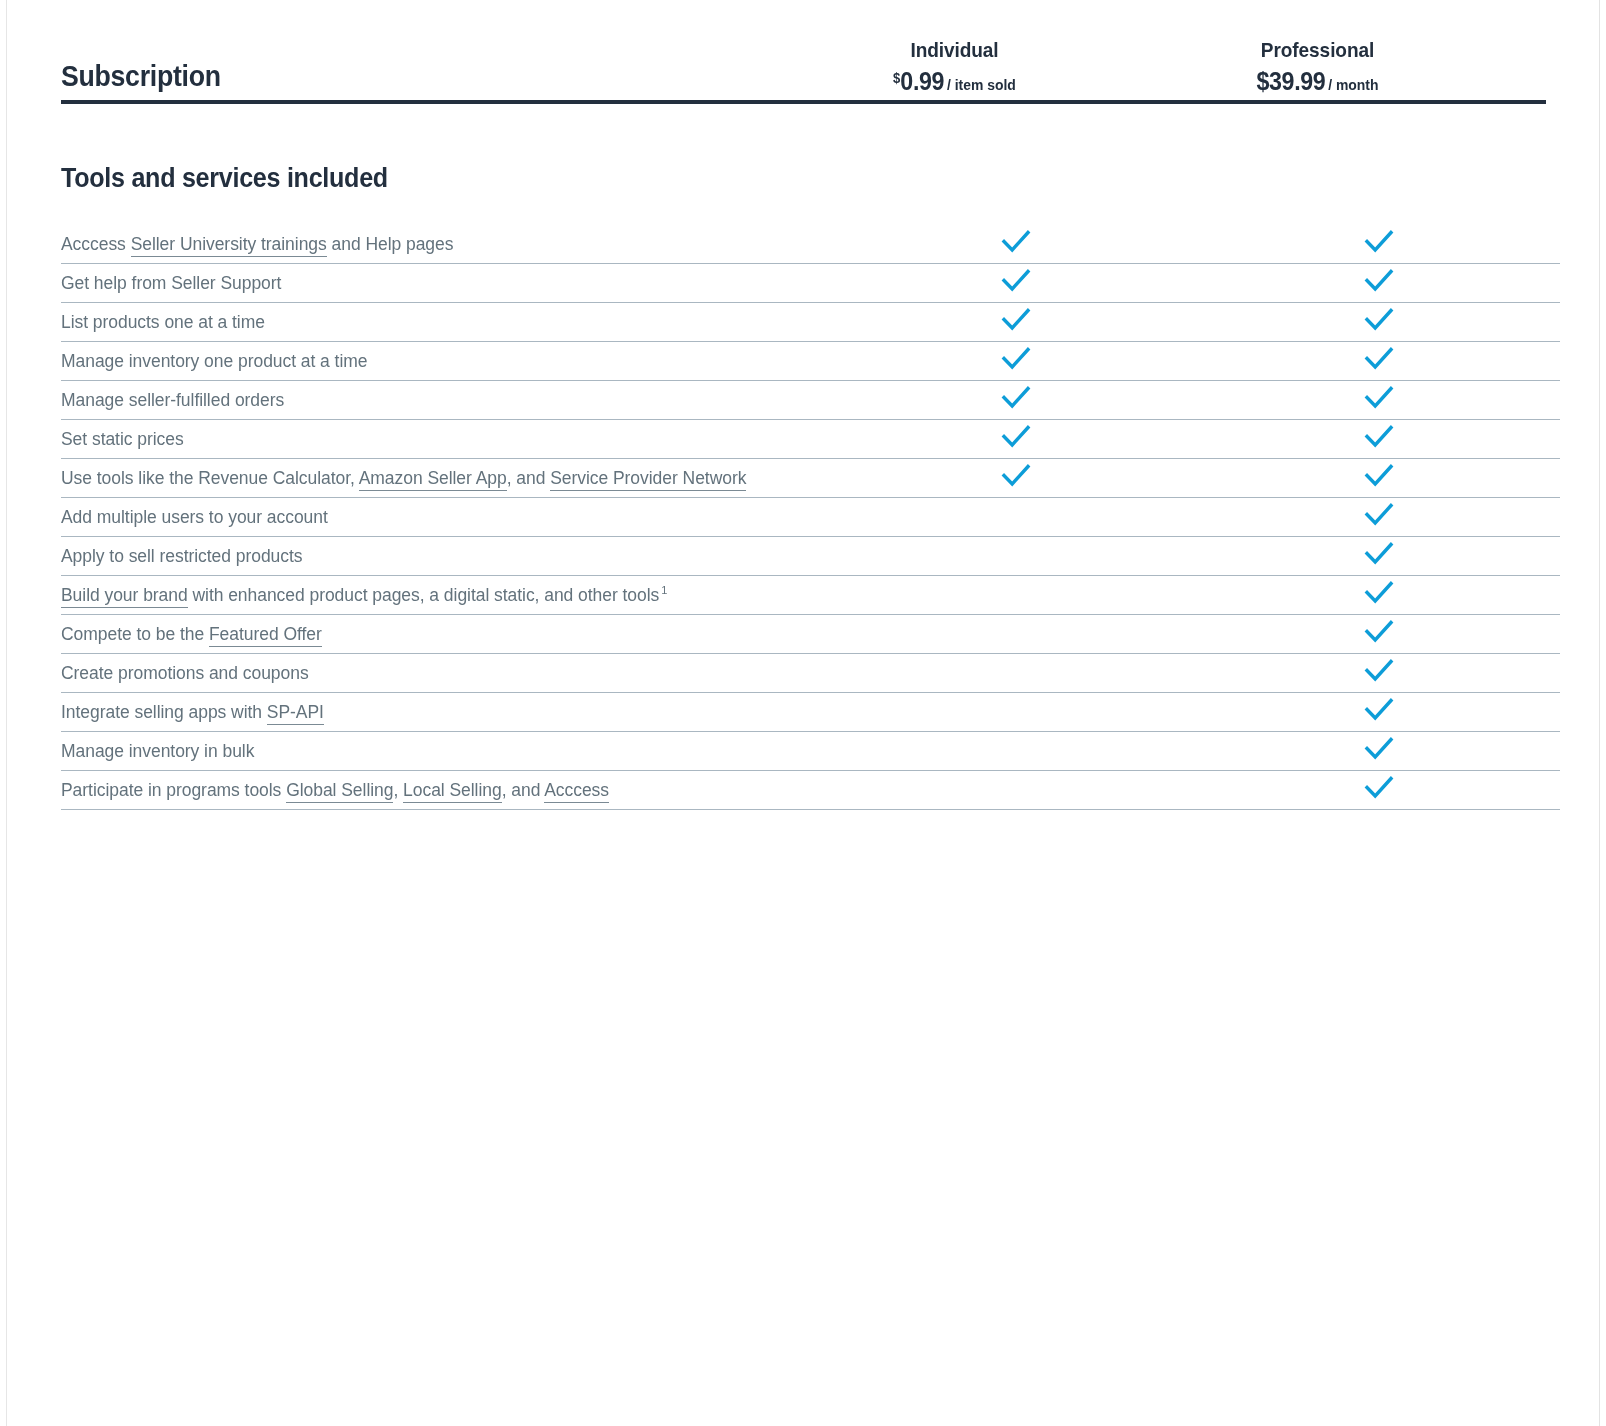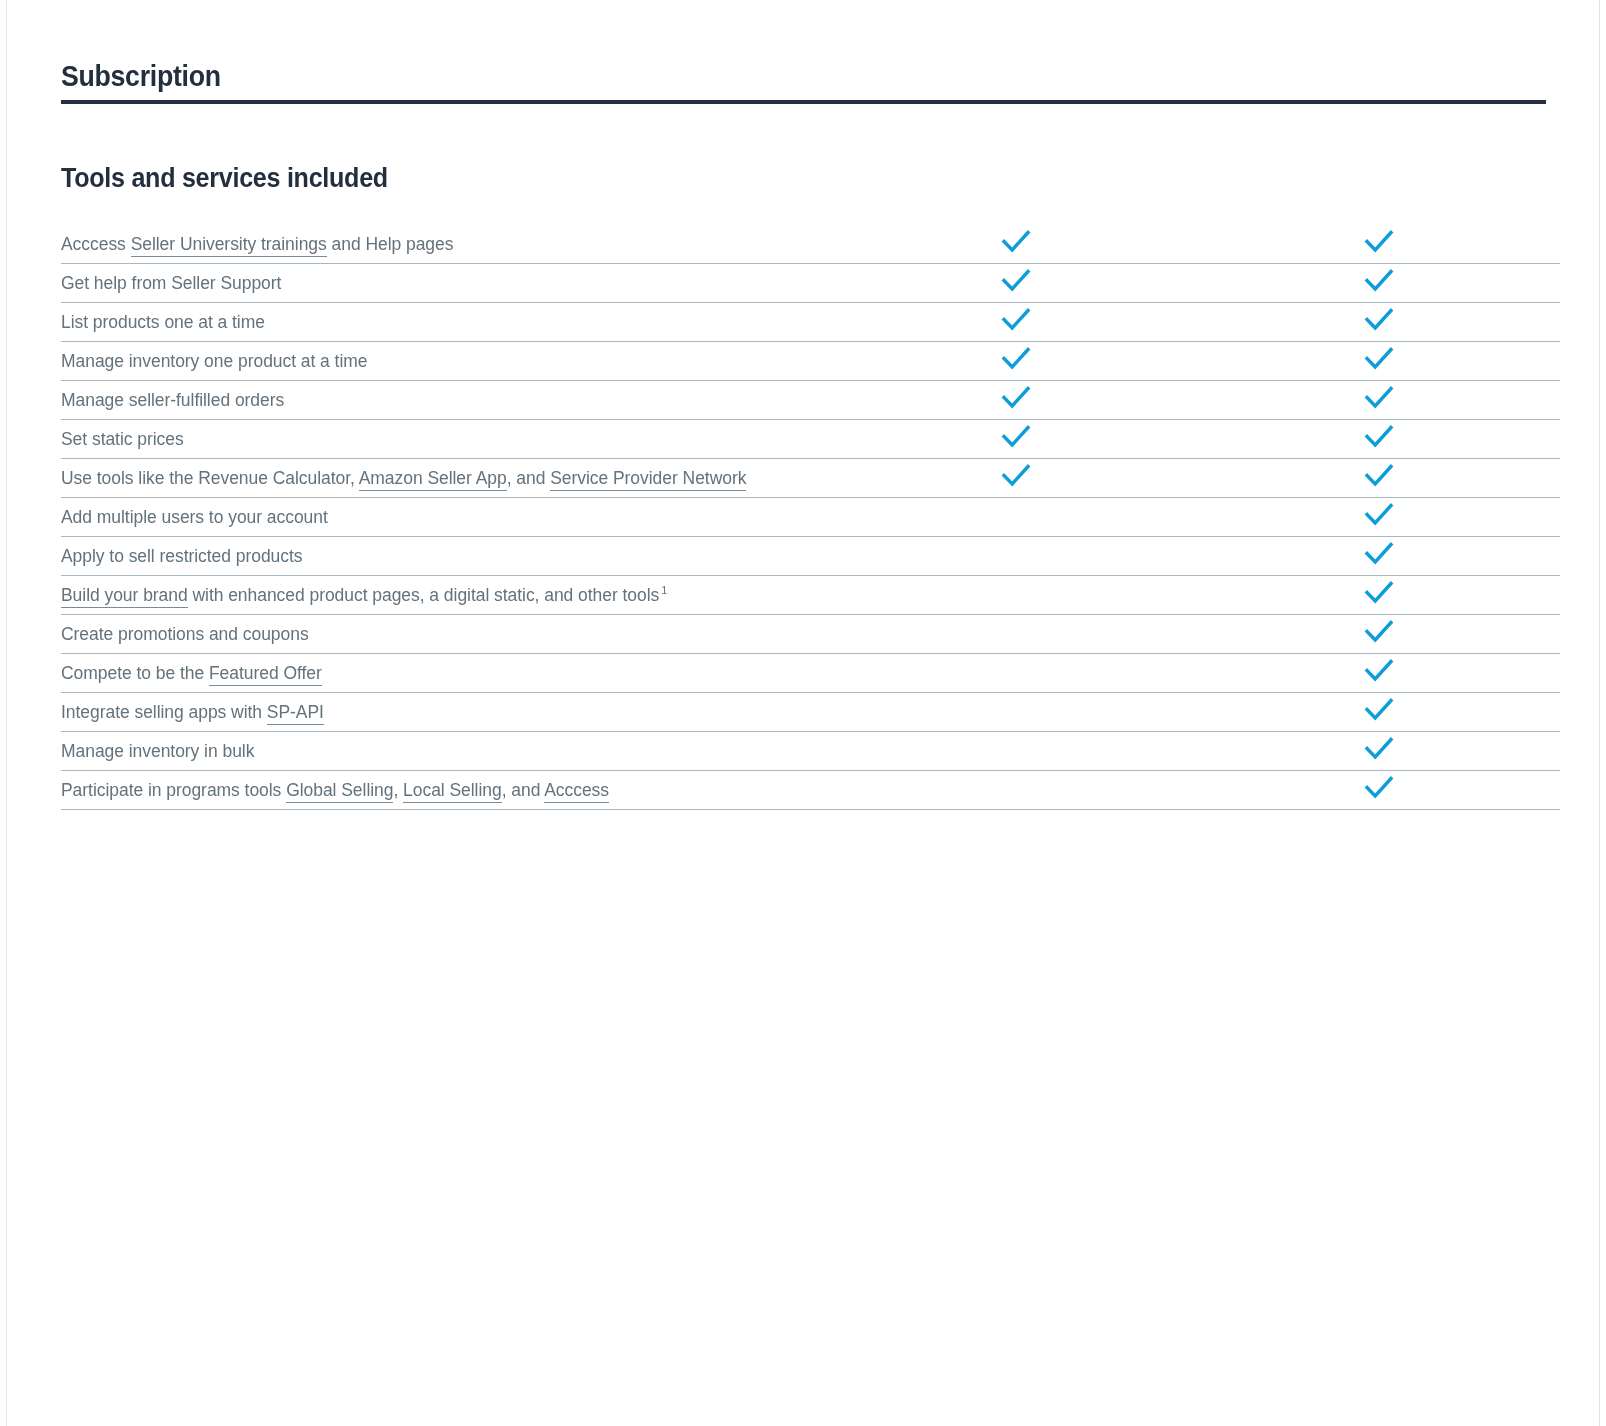--- a/index.html
+++ b/index.html
@@ -158,21 +158,33 @@
 </style>
 </head>
 <body>
 
 <div class="page-frame">
   <div class="inner">
 
     <div class="header">
       <div class="header-title">Subscription</div>
 
-
+      <div class="plan-col">
+        <div class="plan-name">Individual</div>
+        <div class="plan-price">
+          <span class="price-cur-sm">$</span><span class="price-main">0.99</span><span class="price-per">/ item sold</span>
+        </div>
+      </div>
+
+      <div class="plan-col">
+        <div class="plan-name">Professional</div>
+        <div class="plan-price">
+          <span class="price-main">$</span><span class="price-main">39.99</span><span class="price-per">/ month</span>
+        </div>
+      </div>
     </div>
   </div>
 
   <div class="header-rule"></div>
 
   <div class="inner">
     <div class="section-title">Tools and services included</div>
 
     <table class="feature-table">
       <tbody id="table-body">
@@ -260,30 +272,30 @@
           <tr>
             <td class="c-label"><span class="lnk">Build your brand</span><span> with enhanced product pages, a digital static, and other tools</span><sup class="fn">1</sup></td>
             <td class="c-check"><span class="check empty"><svg width="34" height="34" viewBox="0 0 34 34">
                   <path d="M5 16.5 L13.2 25 L29 7.5" fill="none" stroke="#0d9dd8" stroke-width="3.4" stroke-linecap="square" stroke-linejoin="miter"></path>
                 </svg></span></td>
             <td class="c-check"><span class="check"><svg width="34" height="34" viewBox="0 0 34 34">
                   <path d="M5 16.5 L13.2 25 L29 7.5" fill="none" stroke="#0d9dd8" stroke-width="3.4" stroke-linecap="square" stroke-linejoin="miter"></path>
                 </svg></span></td>
           </tr>
           <tr>
+            <td class="c-label"><span>Compete to be the </span><span class="lnk">Featured Offer</span></td>
+            <td class="c-check"><span class="check empty"><svg width="34" height="34" viewBox="0 0 34 34">
+                  <path d="M5 16.5 L13.2 25 L29 7.5" fill="none" stroke="#0d9dd8" stroke-width="3.4" stroke-linecap="square" stroke-linejoin="miter"></path>
+                </svg></span></td>
+            <td class="c-check"><span class="check"><svg width="34" height="34" viewBox="0 0 34 34">
+                  <path d="M5 16.5 L13.2 25 L29 7.5" fill="none" stroke="#0d9dd8" stroke-width="3.4" stroke-linecap="square" stroke-linejoin="miter"></path>
+                </svg></span></td>
+          </tr>
+          <tr>
             <td class="c-label"><span>Create promotions and coupons</span></td>
-            <td class="c-check"><span class="check empty"><svg width="34" height="34" viewBox="0 0 34 34">
-                  <path d="M5 16.5 L13.2 25 L29 7.5" fill="none" stroke="#0d9dd8" stroke-width="3.4" stroke-linecap="square" stroke-linejoin="miter"></path>
-                </svg></span></td>
-            <td class="c-check"><span class="check"><svg width="34" height="34" viewBox="0 0 34 34">
-                  <path d="M5 16.5 L13.2 25 L29 7.5" fill="none" stroke="#0d9dd8" stroke-width="3.4" stroke-linecap="square" stroke-linejoin="miter"></path>
-                </svg></span></td>
-          </tr>
-          <tr>
-            <td class="c-label"><span>Compete to be the </span><span class="lnk">Featured Offer</span></td>
             <td class="c-check"><span class="check empty"><svg width="34" height="34" viewBox="0 0 34 34">
                   <path d="M5 16.5 L13.2 25 L29 7.5" fill="none" stroke="#0d9dd8" stroke-width="3.4" stroke-linecap="square" stroke-linejoin="miter"></path>
                 </svg></span></td>
             <td class="c-check"><span class="check"><svg width="34" height="34" viewBox="0 0 34 34">
                   <path d="M5 16.5 L13.2 25 L29 7.5" fill="none" stroke="#0d9dd8" stroke-width="3.4" stroke-linecap="square" stroke-linejoin="miter"></path>
                 </svg></span></td>
           </tr>
           <tr>
             <td class="c-label"><span>Integrate selling apps with </span><span class="lnk">SP-API</span></td>
             <td class="c-check"><span class="check empty"><svg width="34" height="34" viewBox="0 0 34 34">

